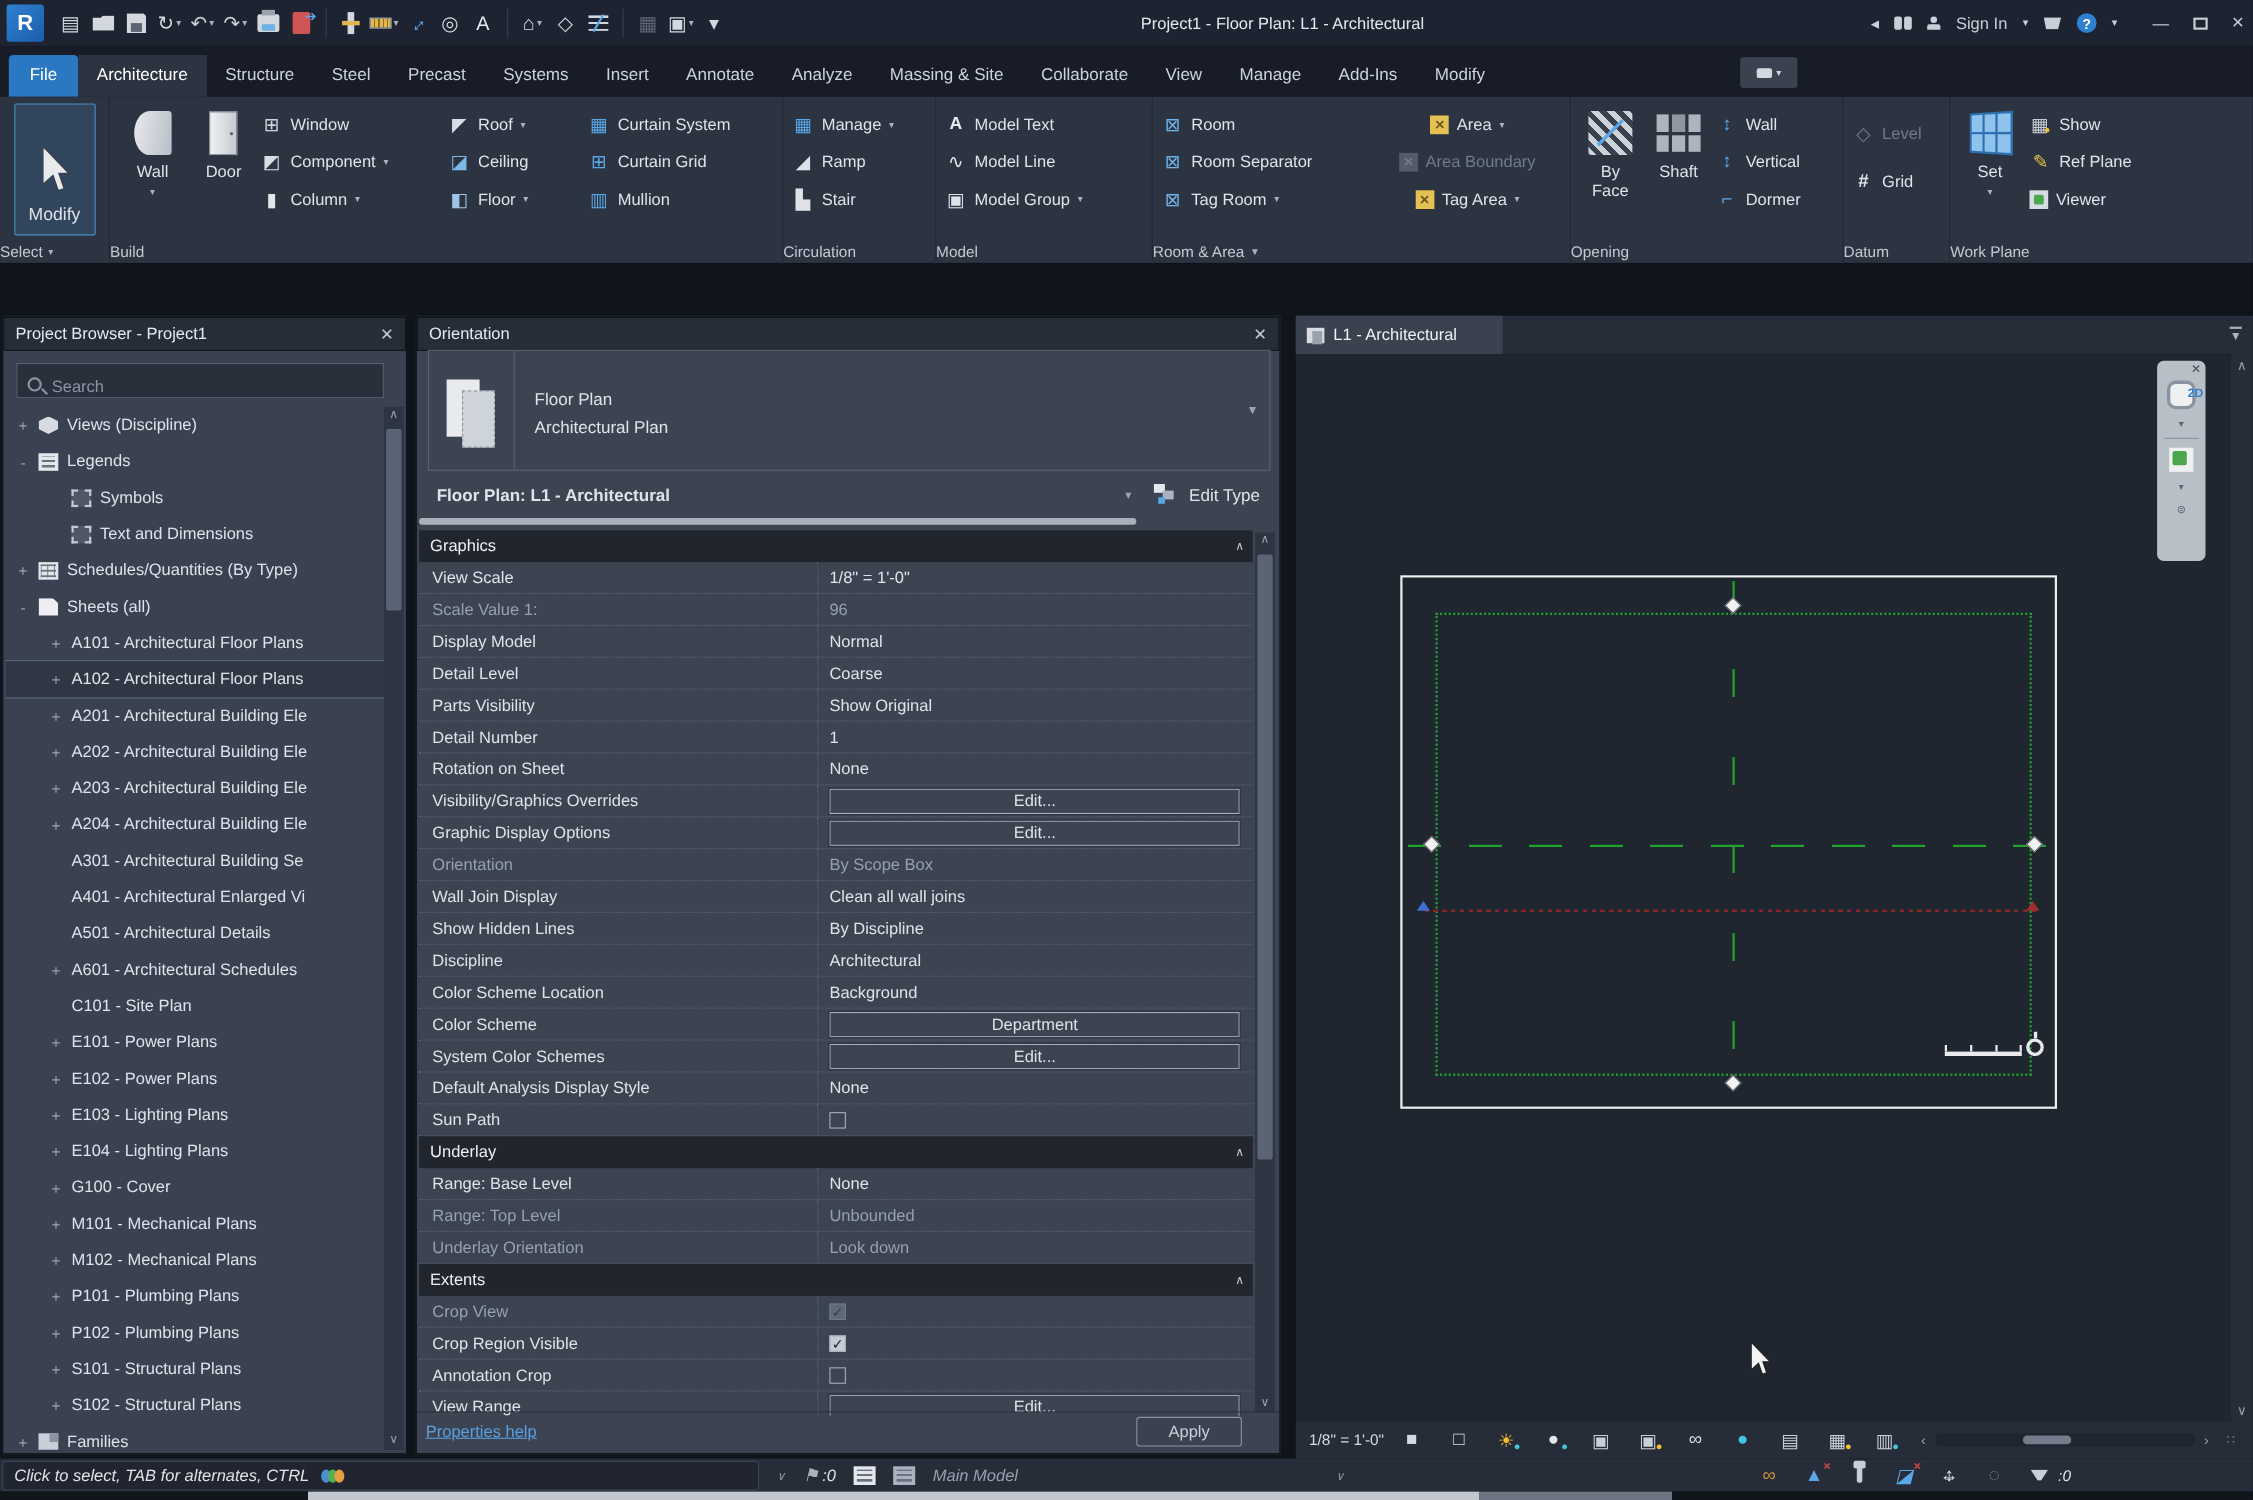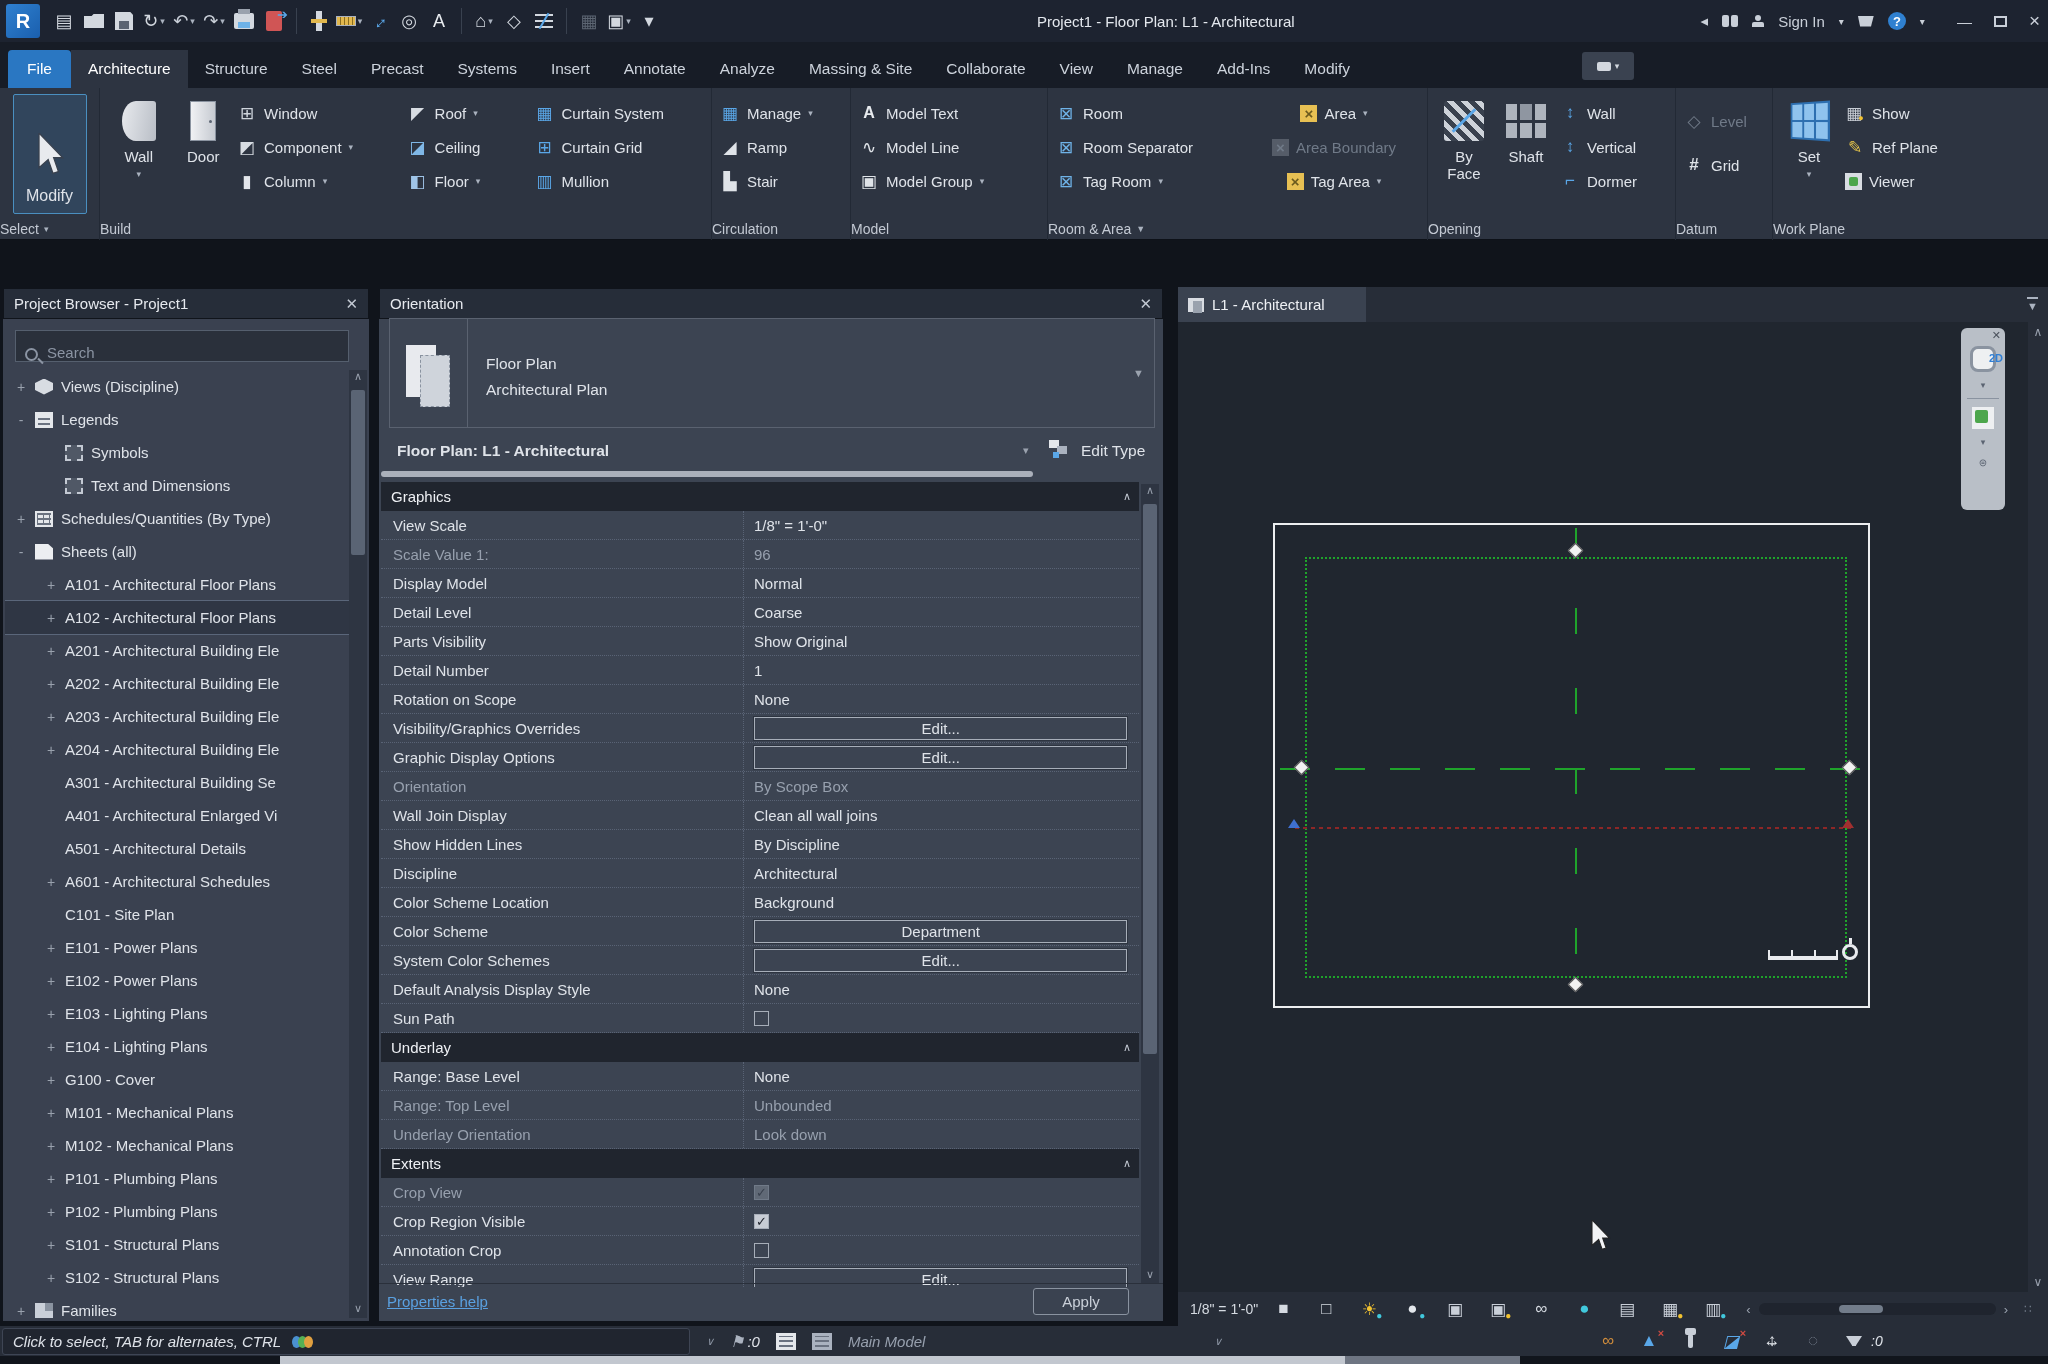--- a/index.html
+++ b/index.html
@@ -114,21 +114,21 @@
     display:flex; flex-direction:column; align-items:center; justify-content:flex-end; padding-bottom:8px; gap:10px; }
 
   
   .side-header { position:absolute; left:0; top:0; right:0; height:31px; background:#262d39; border:1px solid #10141b;
     display:flex; align-items:center; padding:0 10px; font-size:15px; color:#e6e9ee; }
   .side-header .x { margin-left:auto; font-size:15px; color:#c3c9d3; }
 
   
   #browser { position:absolute; left:2px; top:287px; width:368px; height:1035px; background:#3a4150; border:1px solid #10141b; }
   #search-box { position:absolute; left:12px; top:42px; width:334px; height:32px; background:#2a303b; border:1px solid #555f6e;
-    display:flex; align-items:flex-end; gap:9px; padding:0 9px; }
+    display:flex; align-items:flex-start; gap:9px; padding:12px 9px; }
   .mag { width:13px; height:13px; border:2px solid #8b94a3; border-radius:50%; position:relative; flex:0 0 auto; }
   .mag:after { content:""; position:absolute; left:10px; top:10px; width:7px; height:2px; background:#8b94a3; transform:rotate(45deg); }
   #search-box input { background:transparent; border:none; outline:none; color:#cfd5dd; font-size:15px; width:100%;
     font-family:"Liberation Sans",sans-serif; }
   #search-box input::placeholder { color:#8b94a3; }
   #tree { position:absolute; left:2px; top:82px; width:344px; height:948px; overflow:hidden; }
   .titem { height:33px; display:flex; align-items:center; gap:8px; font-size:15px; padding-left:10px; white-space:nowrap; overflow:hidden; }
   .titem.d1 { padding-left:40px; }
   .titem.sel { background:#2f3644; outline:1px solid #5a667a; }
   .texp { width:12px; color:#9aa2ae; font-size:14px; text-align:center; flex:0 0 auto; }
@@ -844,21 +844,21 @@
           <span>Show Original</span>
         </div>
       </div>
       <div class="prow">
         <div class="lbl">Detail Number</div>
         <div class="val">
           <span>1</span>
         </div>
       </div>
       <div class="prow">
-        <div class="lbl">Rotation on Scope</div>
+        <div class="lbl">Rotation on Sheet</div>
         <div class="val">
           <span>None</span>
         </div>
       </div>
       <div class="prow">
         <div class="lbl">Visibility/Graphics Overrides</div>
         <div class="val">
           <div class="pbtn">Edit...</div>
         </div>
       </div>

